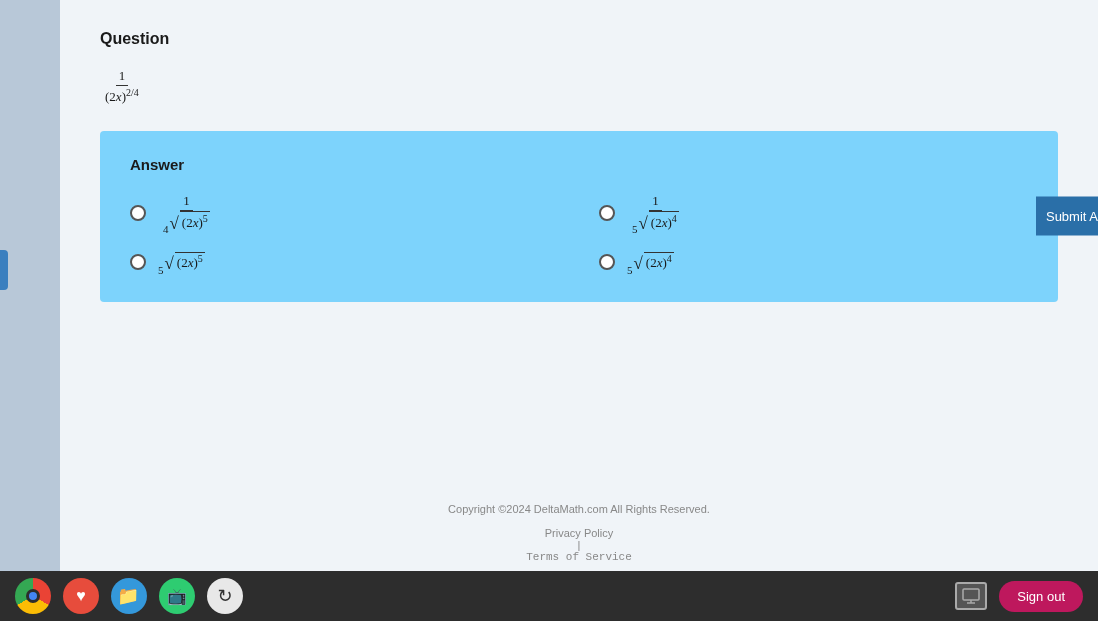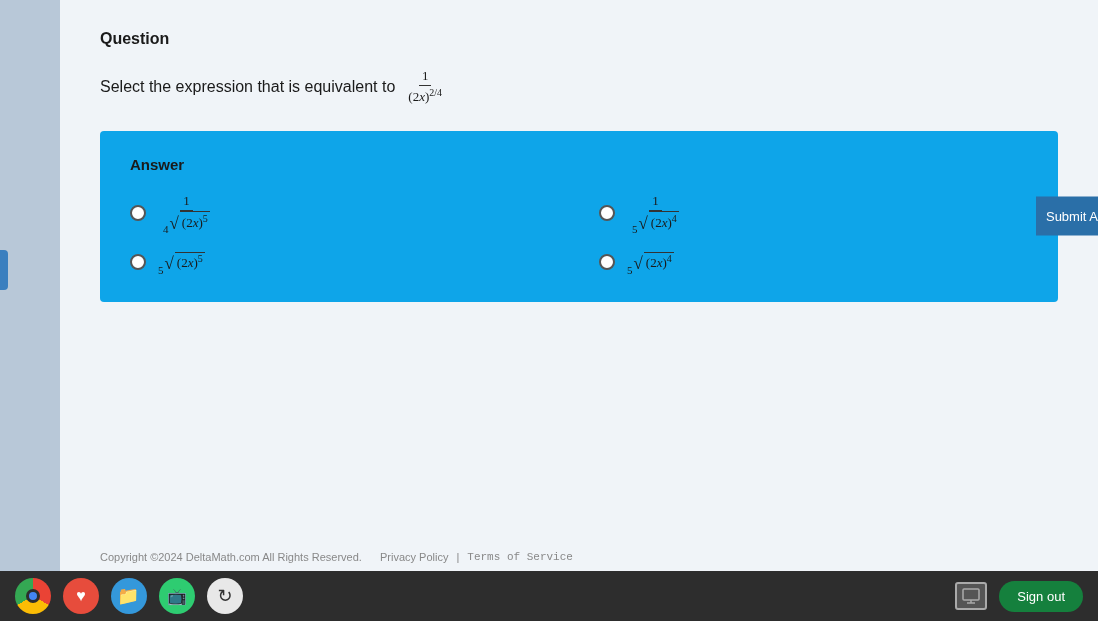--- a/index.html
+++ b/index.html
@@ -79,21 +79,21 @@
       align-items: center;
       gap: 8px;
     }
 
     .math-expr {
       font-family: Georgia, serif;
       font-size: 16px;
     }
 
     .answer-box {
-      background: #0ea5e9;
+      background: #7dd3fc;
       border-radius: 4px;
       padding: 25px 30px 30px 30px;
       position: relative;
     }
 
     .answer-label {
       font-family: Arial, sans-serif;
       font-weight: bold;
       font-size: 15px;
       color: #1a1a1a;
@@ -149,20 +149,21 @@
     
     .footer {
       position: absolute;
       bottom: 50px;
       left: 60px;
       right: 0;
       display: flex;
       align-items: center;
       padding: 8px 40px;
       background: #f0f4f8;
+      flex-direction: column;
     }
 
     .footer-text {
       font-family: Arial, sans-serif;
       font-size: 11px;
       color: #888;
     }
 
     .footer-link {
       color: #888;
@@ -200,21 +201,21 @@
       display: flex;
       align-items: center;
       justify-content: center;
       font-size: 18px;
       cursor: pointer;
     }
 
     .taskbar-spacer { flex: 1; }
 
     .sign-out-btn {
-      background: #15803d;
+      background: #be185d;
       color: white;
       border: none;
       padding: 8px 18px;
       border-radius: 20px;
       font-family: Arial, sans-serif;
       font-size: 13px;
       cursor: pointer;
     }
 
     .screen-icon {
@@ -280,21 +281,20 @@
   <div class="sidebar-blue-bar"></div>
 </div>
 
 <div class="main-content">
 
   <div class="header-row">
     <span class="question-label">Question</span>
   </div>
 
   <div class="question-text">
-    <span>Select the expression that is equivalent to</span>
 
     <span class="math-expr">
       <span class="inline-fraction">
         <span class="top">1</span>
         <span class="bottom">(2<em>x</em>)<span class="sup-small">2/4</span></span>
       </span>
     </span>
   </div>
 
   <div class="answer-box">

